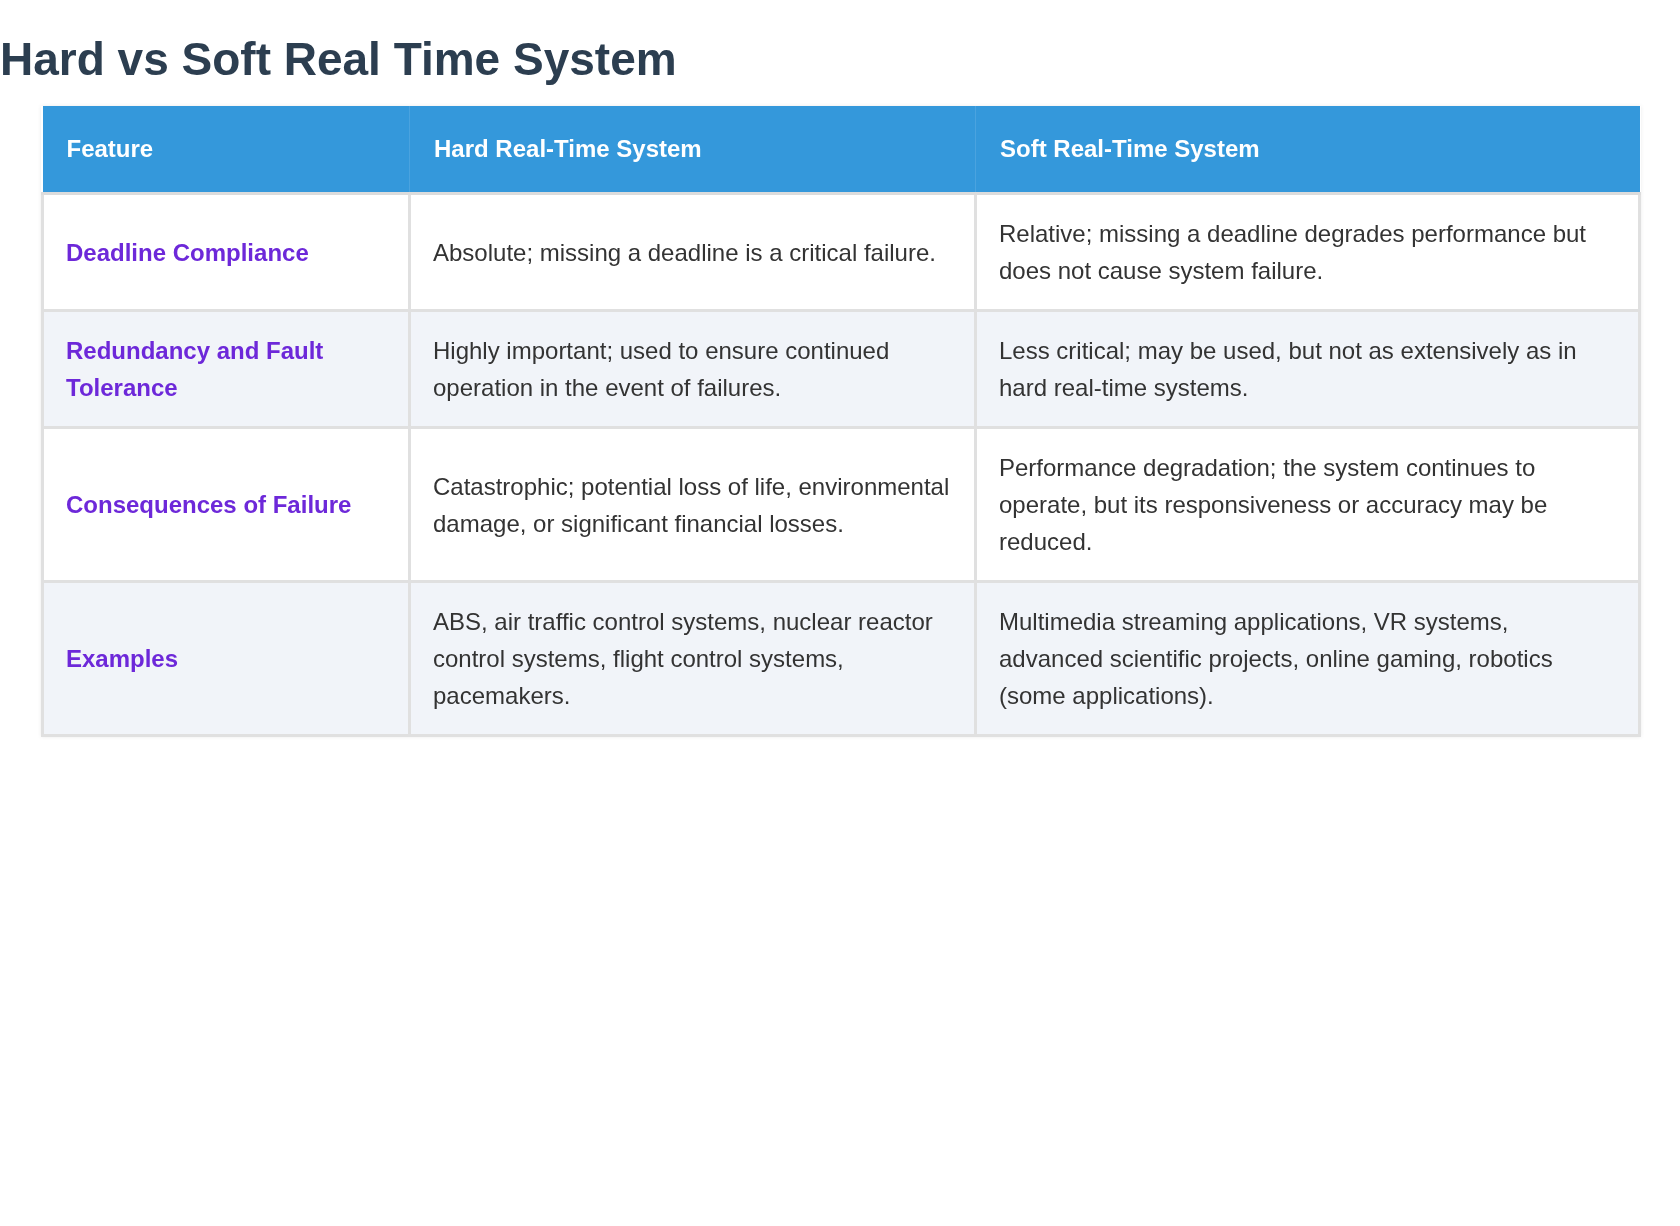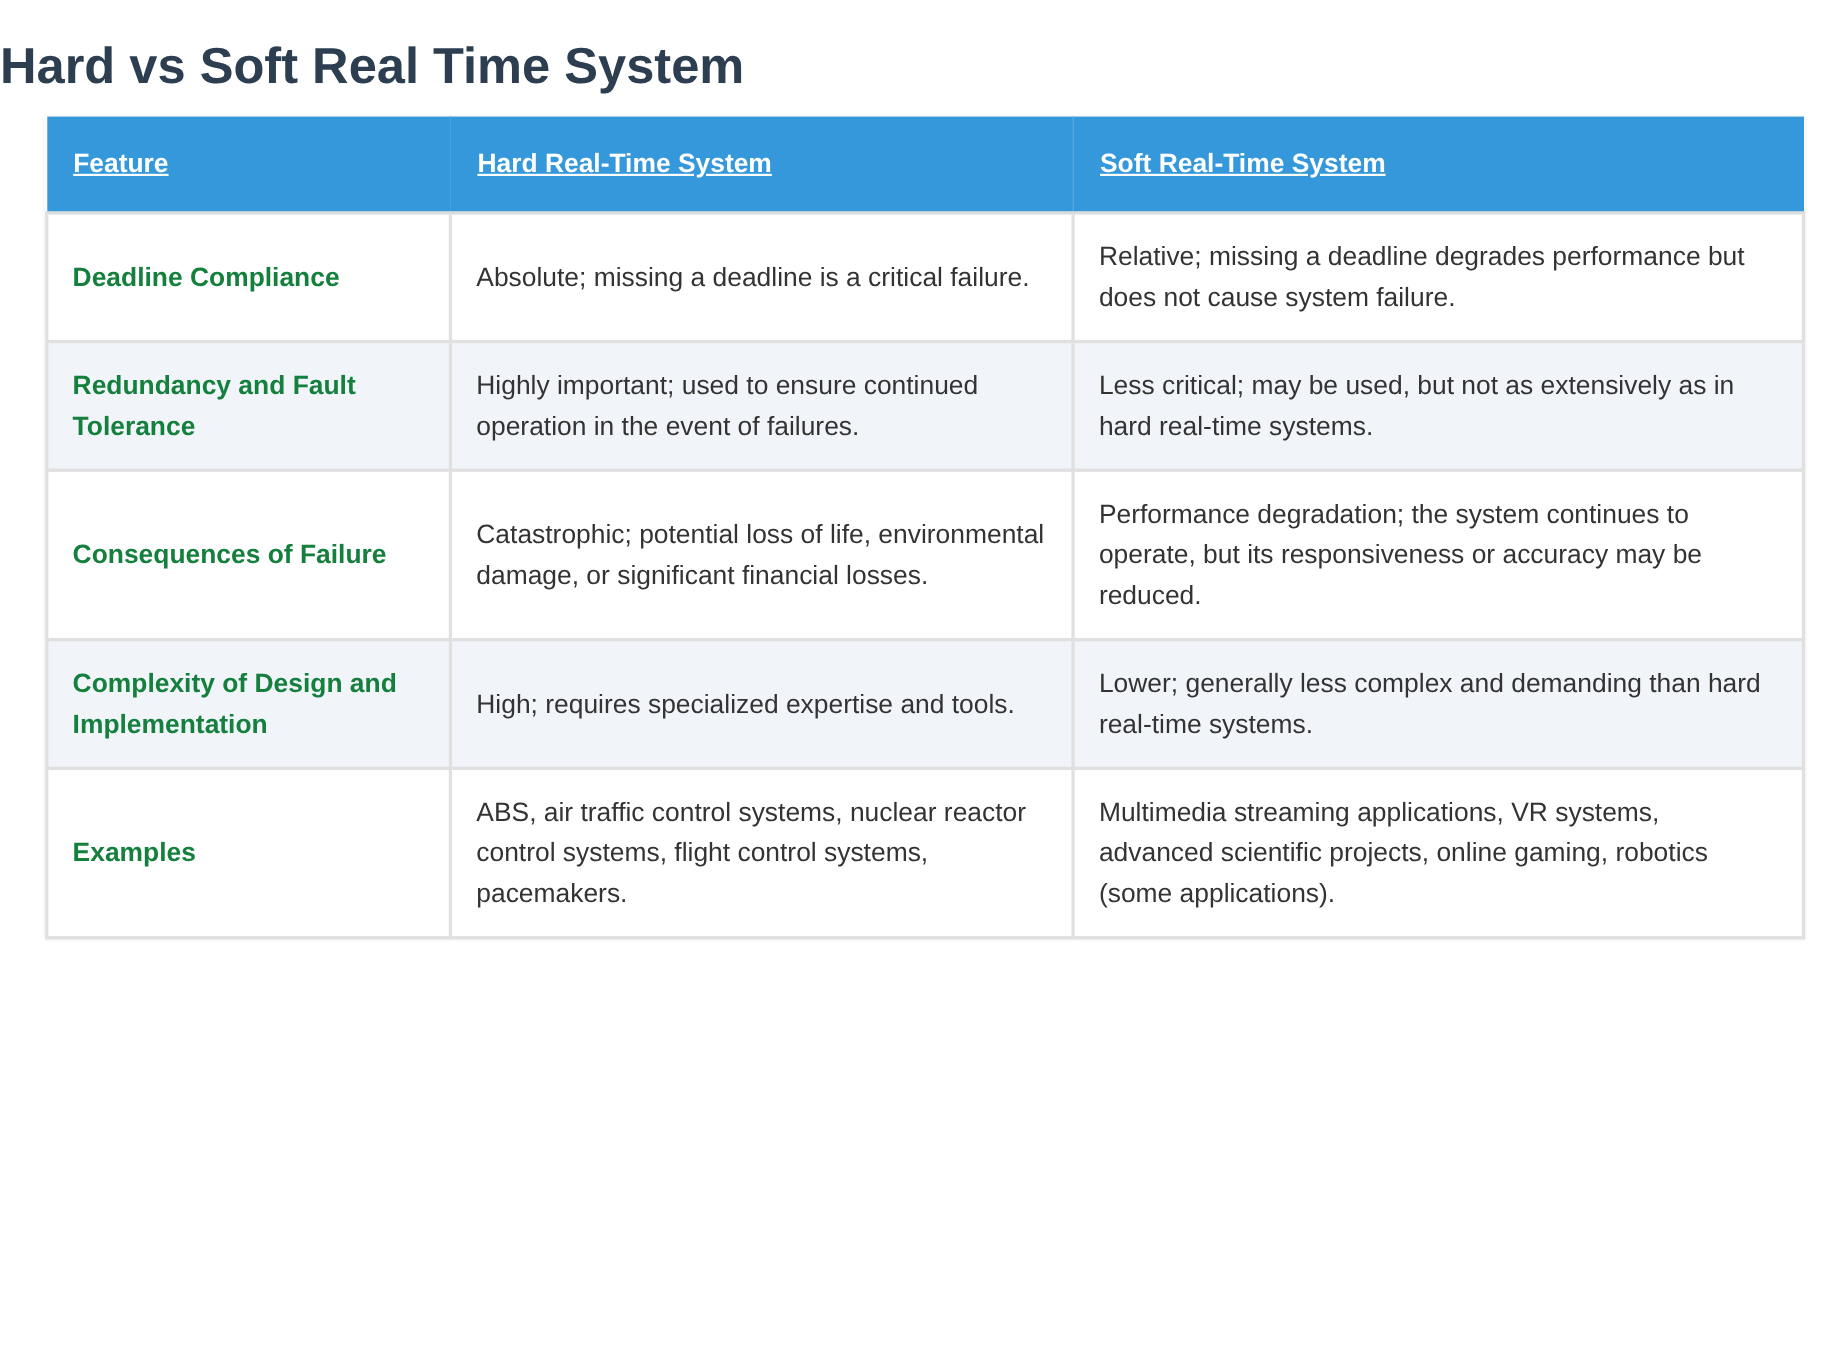--- a/index.html
+++ b/index.html
@@ -32,32 +32,31 @@
   thead th {
     background: #3498db;
     color: #ffffff;
     text-align: left;
     font-size: 24px;
     font-weight: 700;
     height: 86px;
     padding: 0 24px;
     border-right: 1px solid #4aa3df;
     border-bottom: 3px solid #dcdcdc;
-    text-decoration: underline;
   }
   thead th:last-child { border-right: none; }
   tbody td {
     font-size: 24px;
     line-height: 37px;
     padding: 20px 22px;
     border: 3px solid #e0e0e0;
     vertical-align: middle;
     color: #333333;
   }
-  tbody td.feature { font-weight: 700; color: #15803d; }
+  tbody td.feature { font-weight: 700; color: #6d28d9; }
   tbody tr:nth-child(odd) td { background: #ffffff; }
   tbody tr:nth-child(even) td { background: #f1f4f9; }
   tbody tr { height: 115px; }
   tbody tr.tall { height: 151px; }
 </style>
 </head>
 <body>
 
 <h1 class="title">Hard vs Soft Real Time System</h1>
 
@@ -83,24 +82,19 @@
     <tr>
       <td class="feature">Redundancy and Fault Tolerance</td>
       <td>Highly important; used to ensure continued operation in the event of failures.</td>
       <td>Less critical; may be used, but not as extensively as in hard real-time systems.</td>
     </tr>
     <tr class="tall">
       <td class="feature">Consequences of Failure</td>
       <td>Catastrophic; potential loss of life, environmental damage, or significant financial losses.</td>
       <td>Performance degradation; the system continues to operate, but its responsiveness or accuracy may be reduced.</td>
     </tr>
-    <tr>
-      <td class="feature">Complexity of Design and Implementation</td>
-      <td>High; requires specialized expertise and tools.</td>
-      <td>Lower; generally less complex and demanding than hard real-time systems.</td>
-    </tr>
     <tr class="tall">
       <td class="feature">Examples</td>
       <td>ABS, air traffic control systems, nuclear reactor control systems, flight control systems, pacemakers.</td>
       <td>Multimedia streaming applications, VR systems, advanced scientific projects, online gaming, robotics (some applications).</td>
     </tr>
   </tbody>
 </table>
 
 </body></html>

